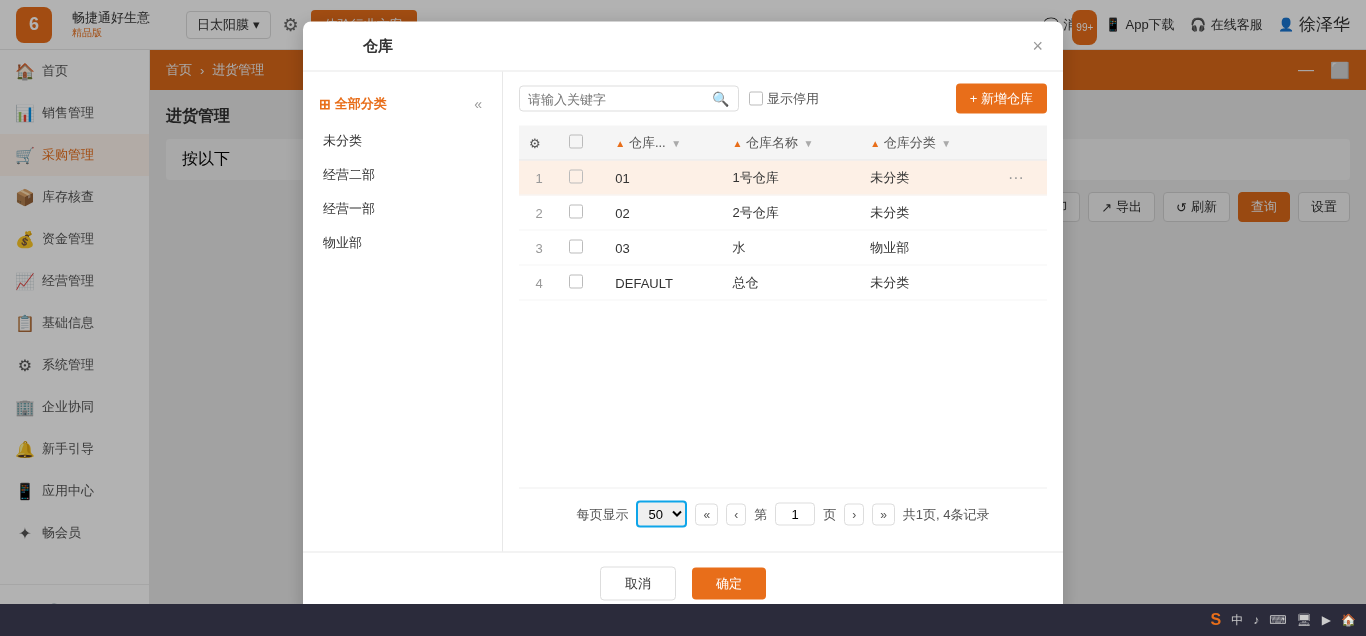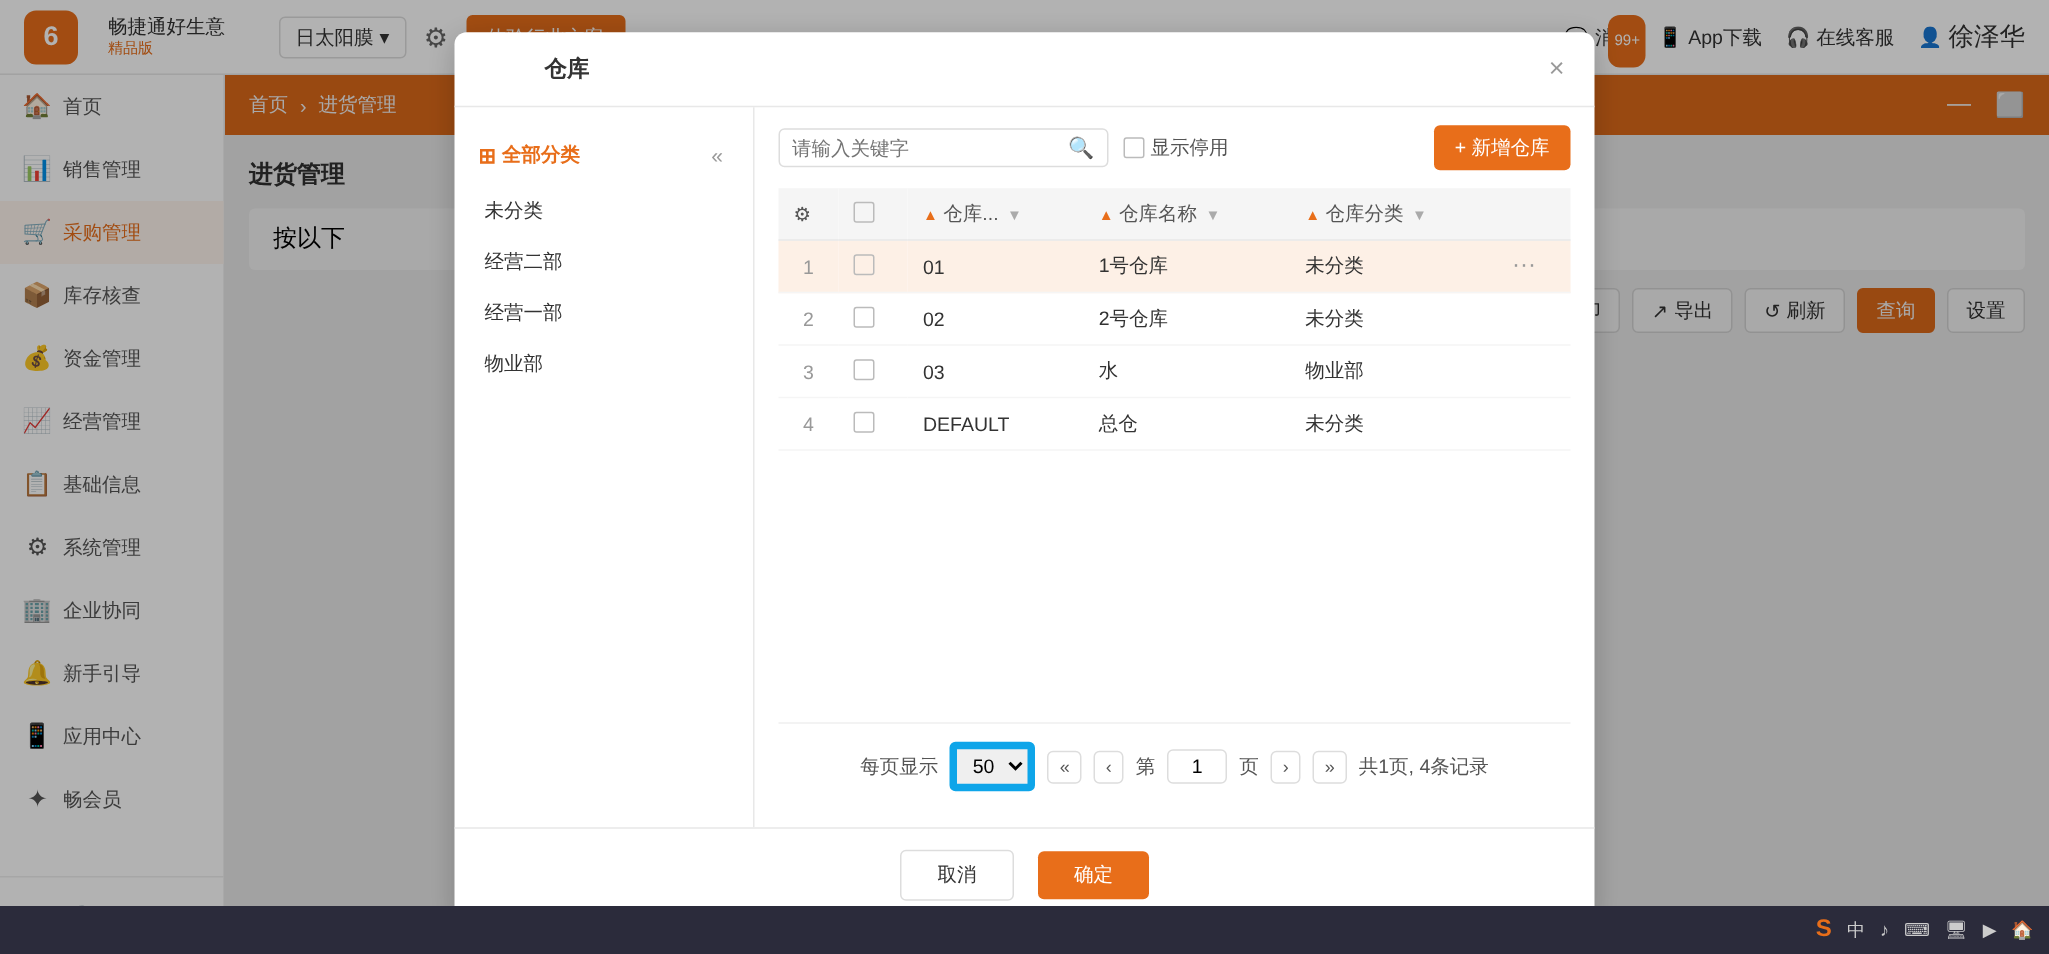--- a/index.html
+++ b/index.html
@@ -140,21 +140,21 @@
     .sort-icon { font-size: 10px; color: #aaa; margin-left: 2px; }
     .gear-icon-cell { text-align: center; }
     .dots-btn { background: none; border: none; cursor: pointer; color: #999; font-size: 16px; }
 
     
     .pagination-bar {
       display: flex; align-items: center; justify-content: center;
       padding: 12px 0; gap: 8px; font-size: 13px; color: #555;
       border-top: 1px solid #f0f0f0; margin-top: auto;
     }
-    .page-select { border: 5px solid #0ea5e9; border-radius: 4px; padding: 3px 6px; font-size: 13px; }
+    .page-select { border: 2px solid #0ea5e9; border-radius: 4px; padding: 3px 6px; font-size: 13px; }
     .page-input { width: 40px; border: 1px solid #ddd; border-radius: 4px; padding: 3px 6px; text-align: center; font-size: 13px; }
     .page-nav-btn { background: none; border: 1px solid #ddd; border-radius: 4px; padding: 3px 7px; cursor: pointer; color: #555; font-size: 12px; }
     .page-nav-btn:disabled { color: #ccc; cursor: default; }
 
     
     .modal-footer {
       display: flex; align-items: center; justify-content: center; gap: 16px;
       padding: 14px 20px; border-top: 1px solid #e8e8e8;
     }
     .cancel-btn { padding: 7px 24px; border: 1px solid #ddd; border-radius: 4px; background: #fff; font-size: 13px; cursor: pointer; color: #333; }

